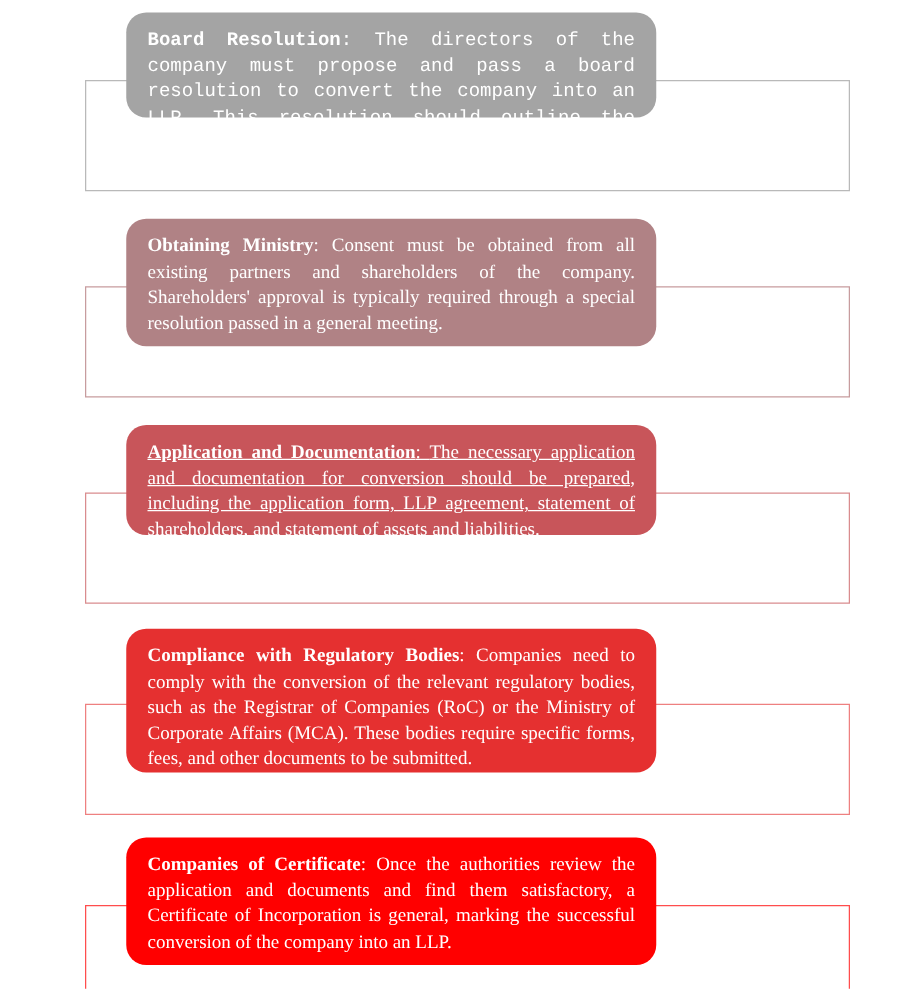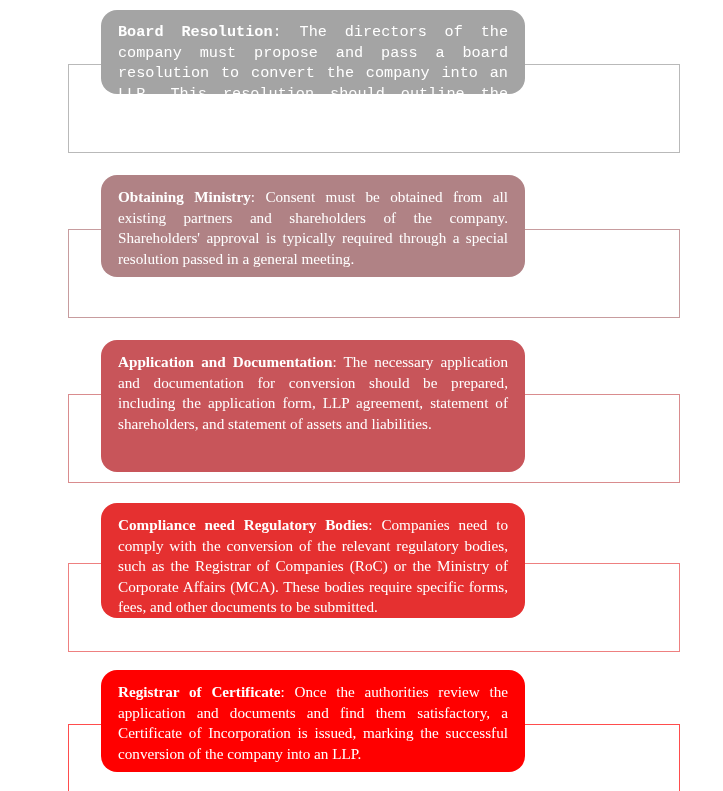--- a/index.html
+++ b/index.html
@@ -68,21 +68,21 @@
   #step-1 { top: 0px;   height: 170px; }
   #step-1 .step-frame { top: 64px;  height: 89px; }
   #step-1 .step-card  { top: 10px;  height: 84px; font-family: Liberation Mono, monospace; }
 
   #step-2 { top: 165px; height: 170px; }
   #step-2 .step-frame { top: 64px;  height: 89px; }
   #step-2 .step-card  { top: 10px;  height: 102px; }
 
   #step-3 { top: 330px; height: 170px; }
   #step-3 .step-frame { top: 64px;  height: 89px; }
-  #step-3 .step-card  { top: 10px;  height: 132px; }
+  #step-3 .step-card  { top: 10px;  height: 88px; text-decoration: underline; }
 
   #step-4 { top: 495px; height: 170px; }
   #step-4 .step-frame { top: 68px;  height: 89px; }
   #step-4 .step-card  { top: 8px;   height: 115px; }
 
   #step-5 { top: 660px; height: 131px; }
   #step-5 .step-frame { top: 64px;  height: 89px; }
   #step-5 .step-card  { top: 10px;  height: 102px; }
 </style>
 </head>
@@ -114,27 +114,27 @@
       <p class="step-text">
         <span class="lead">Application and Documentation</span><span>: </span><span>The necessary application and documentation for conversion should be prepared, including the application form, LLP agreement, statement of shareholders, and statement of assets and liabilities.</span>
       </p>
     </div>
   </div>
 
   <div class="step" id="step-4">
     <div class="step-frame" style="border-color: rgb(238, 128, 128);"></div>
     <div class="step-card" style="background: rgb(229, 48, 48); color: rgb(255, 255, 255);">
       <p class="step-text">
-        <span class="lead">Compliance need Regulatory Bodies</span><span>: </span><span>Companies need to comply with the conversion of the relevant regulatory bodies, such as the Registrar of Companies (RoC) or the Ministry of Corporate Affairs (MCA). These bodies require specific forms, fees, and other documents to be submitted.</span>
+        <span class="lead">Compliance with Regulatory Bodies</span><span>: </span><span>Companies need to comply with the conversion of the relevant regulatory bodies, such as the Registrar of Companies (RoC) or the Ministry of Corporate Affairs (MCA). These bodies require specific forms, fees, and other documents to be submitted.</span>
       </p>
     </div>
   </div>
 
   <div class="step" id="step-5">
     <div class="step-frame" style="border-color: rgb(255, 77, 77);"></div>
     <div class="step-card" style="background: rgb(255, 0, 0); color: rgb(255, 255, 255);">
       <p class="step-text">
-        <span class="lead">Registrar of Certificate</span><span>: </span><span>Once the authorities review the application and documents and find them satisfactory, a Certificate of Incorporation is issued, marking the successful conversion of the company into an LLP.</span>
+        <span class="lead">Companies of Certificate</span><span>: </span><span>Once the authorities review the application and documents and find them satisfactory, a Certificate of Incorporation is general, marking the successful conversion of the company into an LLP.</span>
       </p>
     </div>
   </div>
 
 </div>
 
 </body></html>

